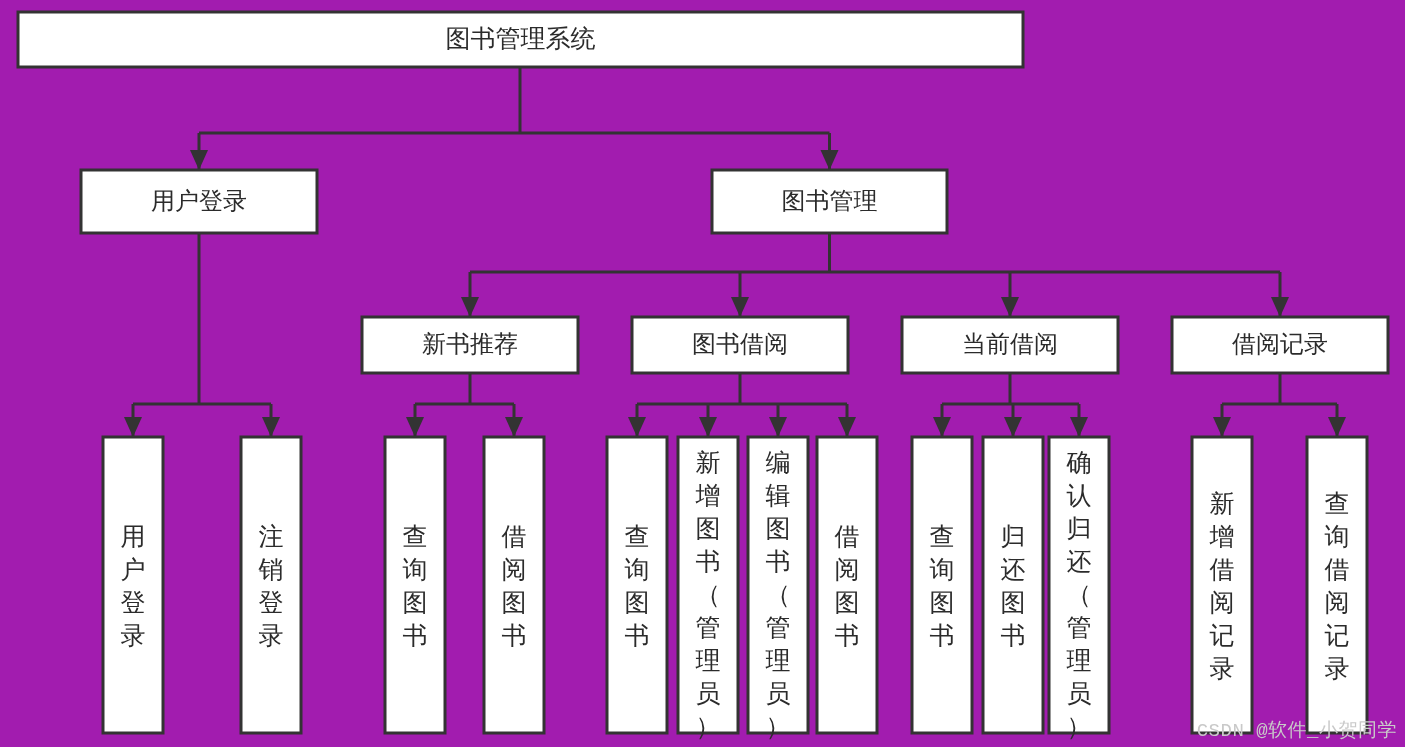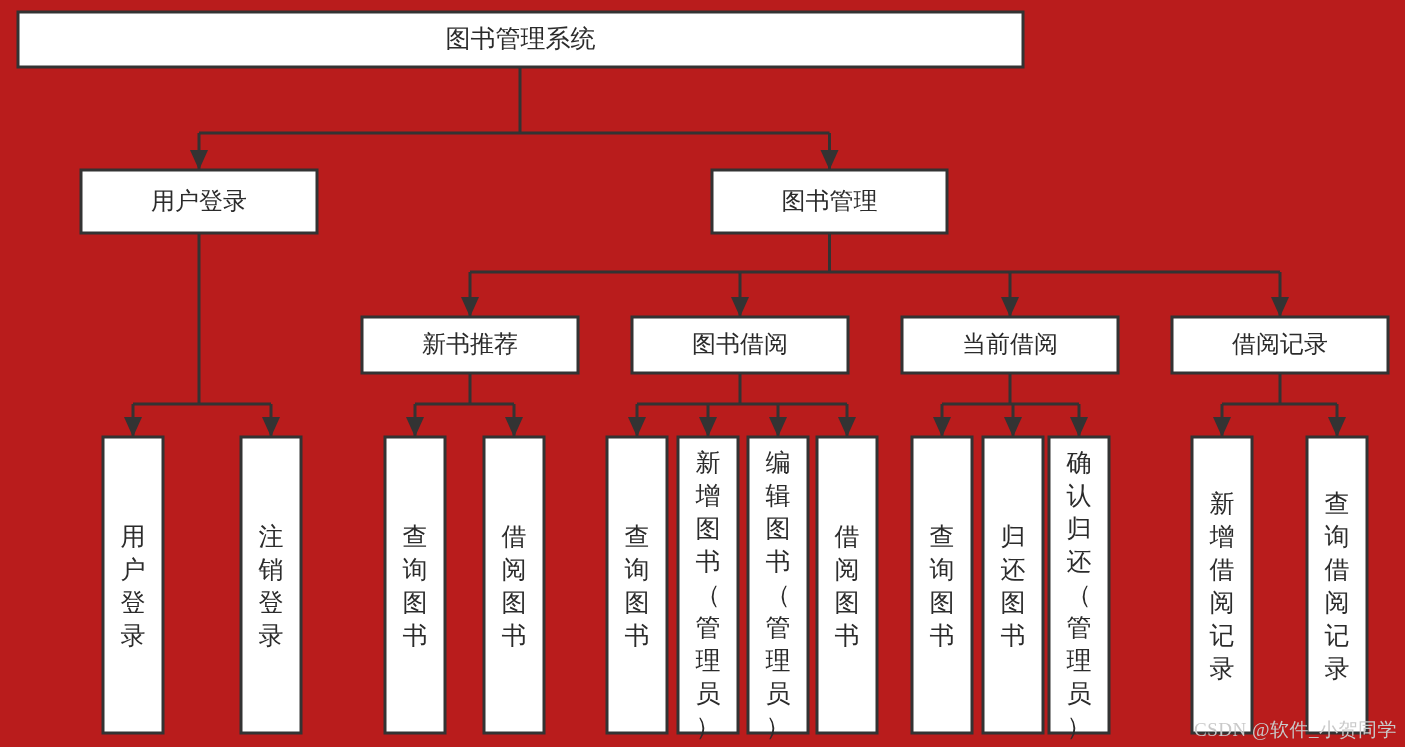--- a/index.html
+++ b/index.html
@@ -10,21 +10,21 @@
   body {
     width: 1405px;
     height: 747px;
     font-family: "Liberation Sans", "DejaVu Sans", sans-serif;
     overflow: hidden;
   }
   #diagram-root {
     position: relative;
     width: 1405px;
     height: 747px;
-    background: #b91c1c;
+    background: #a21caf;
   }
   svg.diagram-canvas {
     position: absolute;
     left: 0;
     top: 0;
     width: 1405px;
     height: 747px;
     display: block;
   }
   .node-box {
@@ -56,21 +56,21 @@
   .arrow-head {
     fill: #333333;
     stroke: none;
   }
   .watermark {
     position: absolute;
     right: 8px;
     bottom: 4px;
     color: #c9c9c9;
     font-size: 19px;
-    font-family: Liberation Serif, serif;
+    font-family: Liberation Mono, monospace;
     letter-spacing: 0.5px;
     white-space: nowrap;
     pointer-events: none;
   }
 </style>
 </head>
 <body>
 
 <div id="diagram-root">
   <svg class="diagram-canvas" viewBox="0 0 1405 747">

